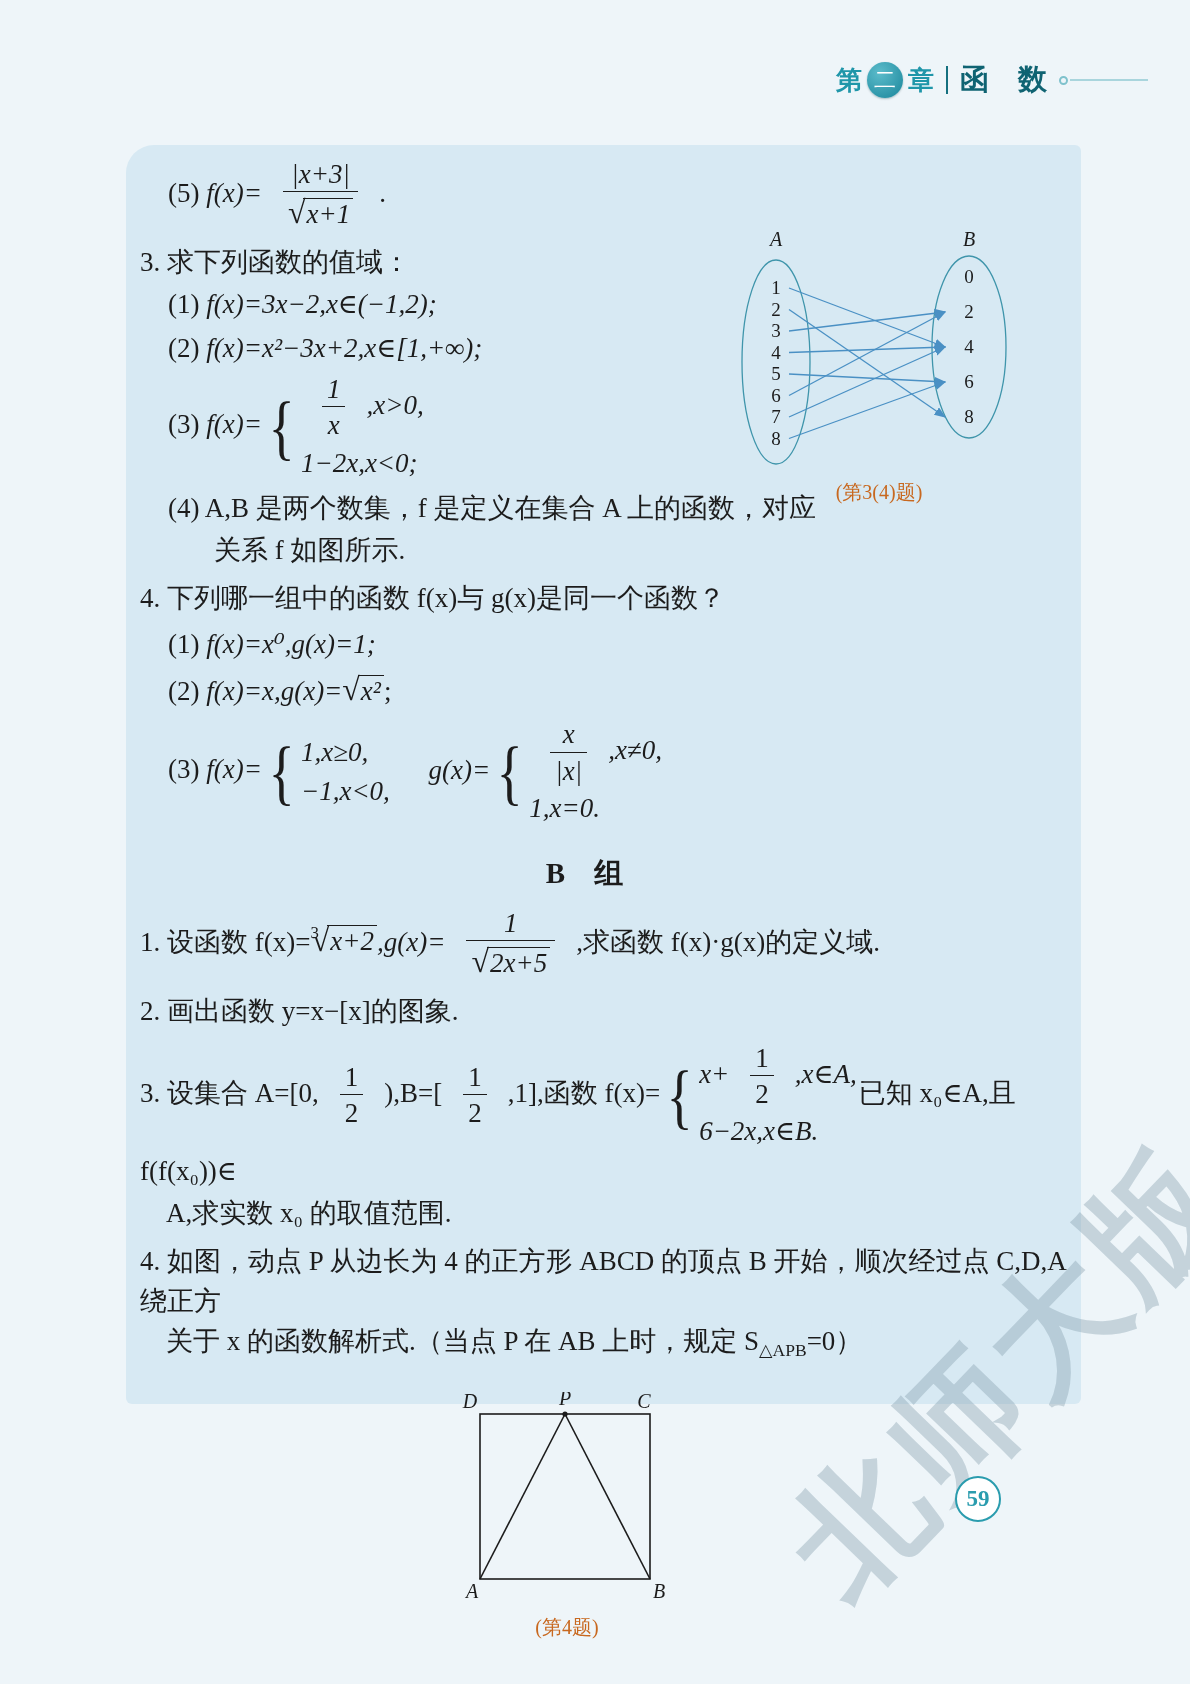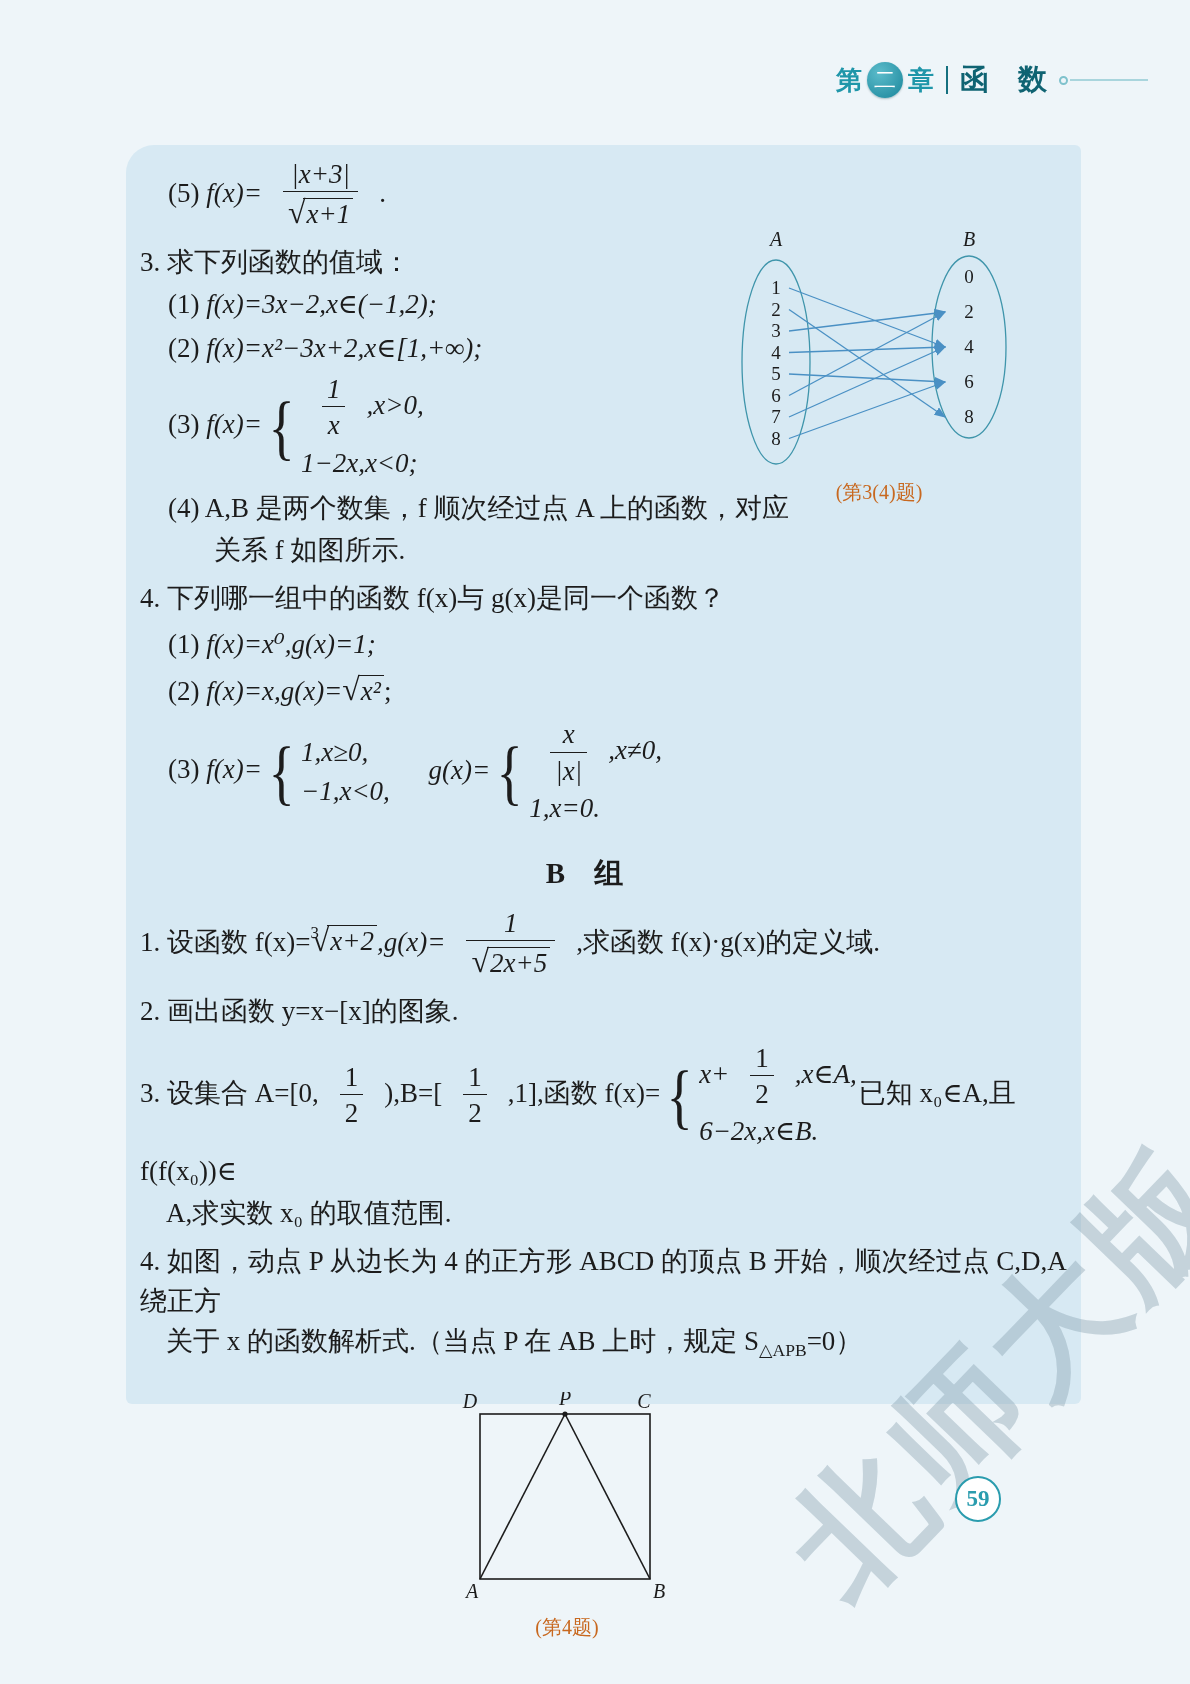--- a/index.html
+++ b/index.html
@@ -131,21 +131,21 @@
             <span class="crow"><span class="frac">
                 <span class="num math">1</span>
                 <span class="den math">x</span>
               </span><span class="math">,x&gt;0,</span></span>
             <span class="crow math">1−2x,x&lt;0;</span>
           </span>
         </span>
     </div>
     <div class="row sub m6">
       <span>(4)</span>
-      <span>A,B 是两个数集，f 顺次经过点 A 上的函数，对应</span>
+      <span>A,B 是两个数集，f 是定义在集合 A 上的函数，对应</span>
     </div>
     <div class="row cont74 m2">
       <span>关系 f 如图所示.</span>
     </div>
 
     <div class="mapping">
       <svg id="mapsvg" viewBox="0 0 290 240" width="290" height="240">
         <defs>
           <marker id="arrh" markerWidth="9" markerHeight="8" refX="8" refY="3.5" orient="auto">
             <path d="M0,0 L9,3.5 L0,7 Z" fill="#4a90c4"></path>

